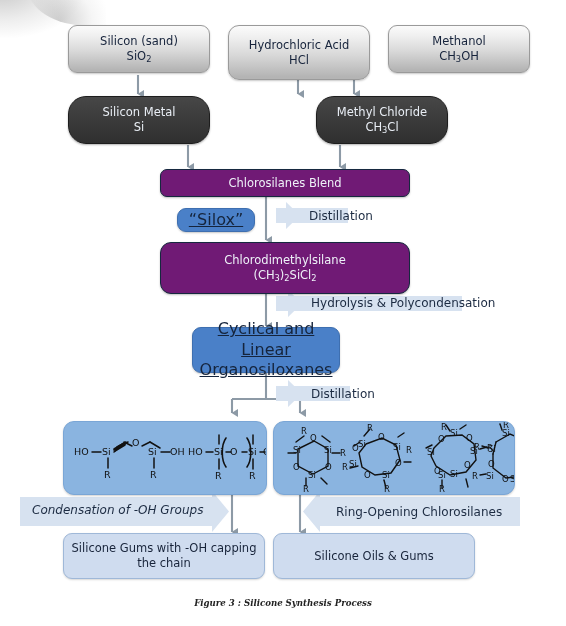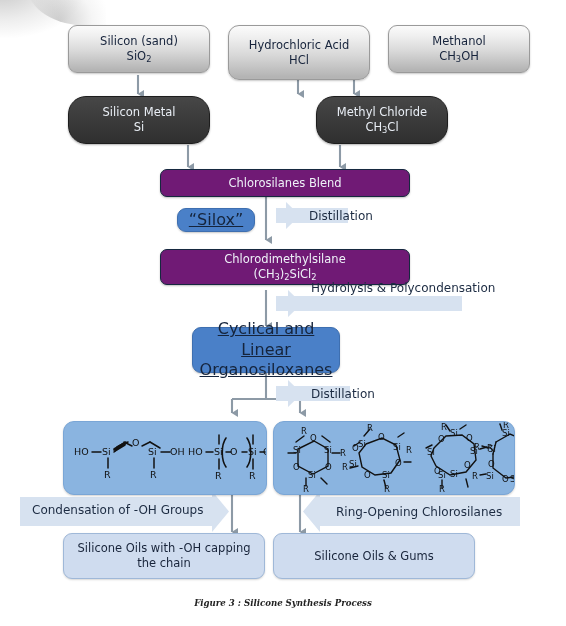--- a/index.html
+++ b/index.html
@@ -174,44 +174,44 @@
   </div>
 
   <div class="node navy" style="left:160px;top:169px;width:250px;height:28px;">
     <span class="lbl">Chlorosilanes Blend</span>
   </div>
 
   <div class="node blue" style="left:177px;top:208px;width:78px;height:24px;">
     <span class="lbl">“Silox”</span>
   </div>
 
-  <div class="node navy" style="left:160px;top:249px;width:250px;height:36px;">
+  <div class="node navy" style="left:160px;top:242px;width:250px;height:52px;border-radius:11px;">
     <span class="lbl">
       <span>Chlorodimethylsilane</span><br>
       <span>(CH</span><sub>3</sub><span>)</span><sub>2</sub><span>SiCl</span><sub>2</sub>
     </span>
   </div>
 
   <div class="node blue" style="left:192px;top:327px;width:148px;height:46px;">
     <span class="lbl">
       <span>Cyclical and Linear</span><br>
       <span>Organosiloxanes</span>
     </span>
   </div>
 
   <div class="chev-label l" style="left:303px;top:208px;width:60px;height:15px;">
     <span>Distillation</span>
   </div>
-  <div class="chev-label l" style="left:305px;top:280px;width:160px;height:15px;">
+  <div class="chev-label l" style="left:305px;top:295px;width:160px;height:15px;">
     <span>Hydrolysis &amp; Polycondensation</span>
   </div>
   <div class="chev-label l" style="left:305px;top:386px;width:60px;height:15px;">
     <span>Distillation</span>
   </div>
-  <div class="chev-label l" style="left:26px;top:497px;width:190px;height:25px;">
+  <div class="chev-label l" style="left:26px;top:497px;width:190px;height:25px;font-style:italic;">
     <span>Condensation of -OH Groups</span>
   </div>
   <div class="chev-label l" style="left:330px;top:497px;width:190px;height:29px;">
     <span>Ring-Opening Chlorosilanes</span>
   </div>
 
   <div class="struct" style="position:absolute;left:63px;top:421px;width:202px;height:72px;">
     <svg width="202" height="72" viewBox="0 0 202 72">
       <g stroke="#121212" stroke-width="1.5" fill="none" stroke-linecap="round">
 
@@ -355,21 +355,21 @@
         <text x="236" y="60">Si</text>
         <text x="229" y="6">R</text>
         <text x="200" y="28">R</text>
         <text x="198" y="57">R</text>
       </g>
     </svg>
   </div>
 
   <div class="node lblue" style="left:63px;top:533px;width:202px;height:46px;">
     <span class="lbl">
-      <span>Silicone Oils with -OH capping</span><br>
+      <span>Silicone Gums with -OH capping</span><br>
       <span>the chain</span>
     </span>
   </div>
 
   <div class="node lblue" style="left:273px;top:533px;width:202px;height:46px;">
     <span class="lbl">Silicone Oils &amp; Gums</span>
   </div>
 
   <div class="caption" style="top:598px;">Figure 3 : Silicone Synthesis Process</div>
 

